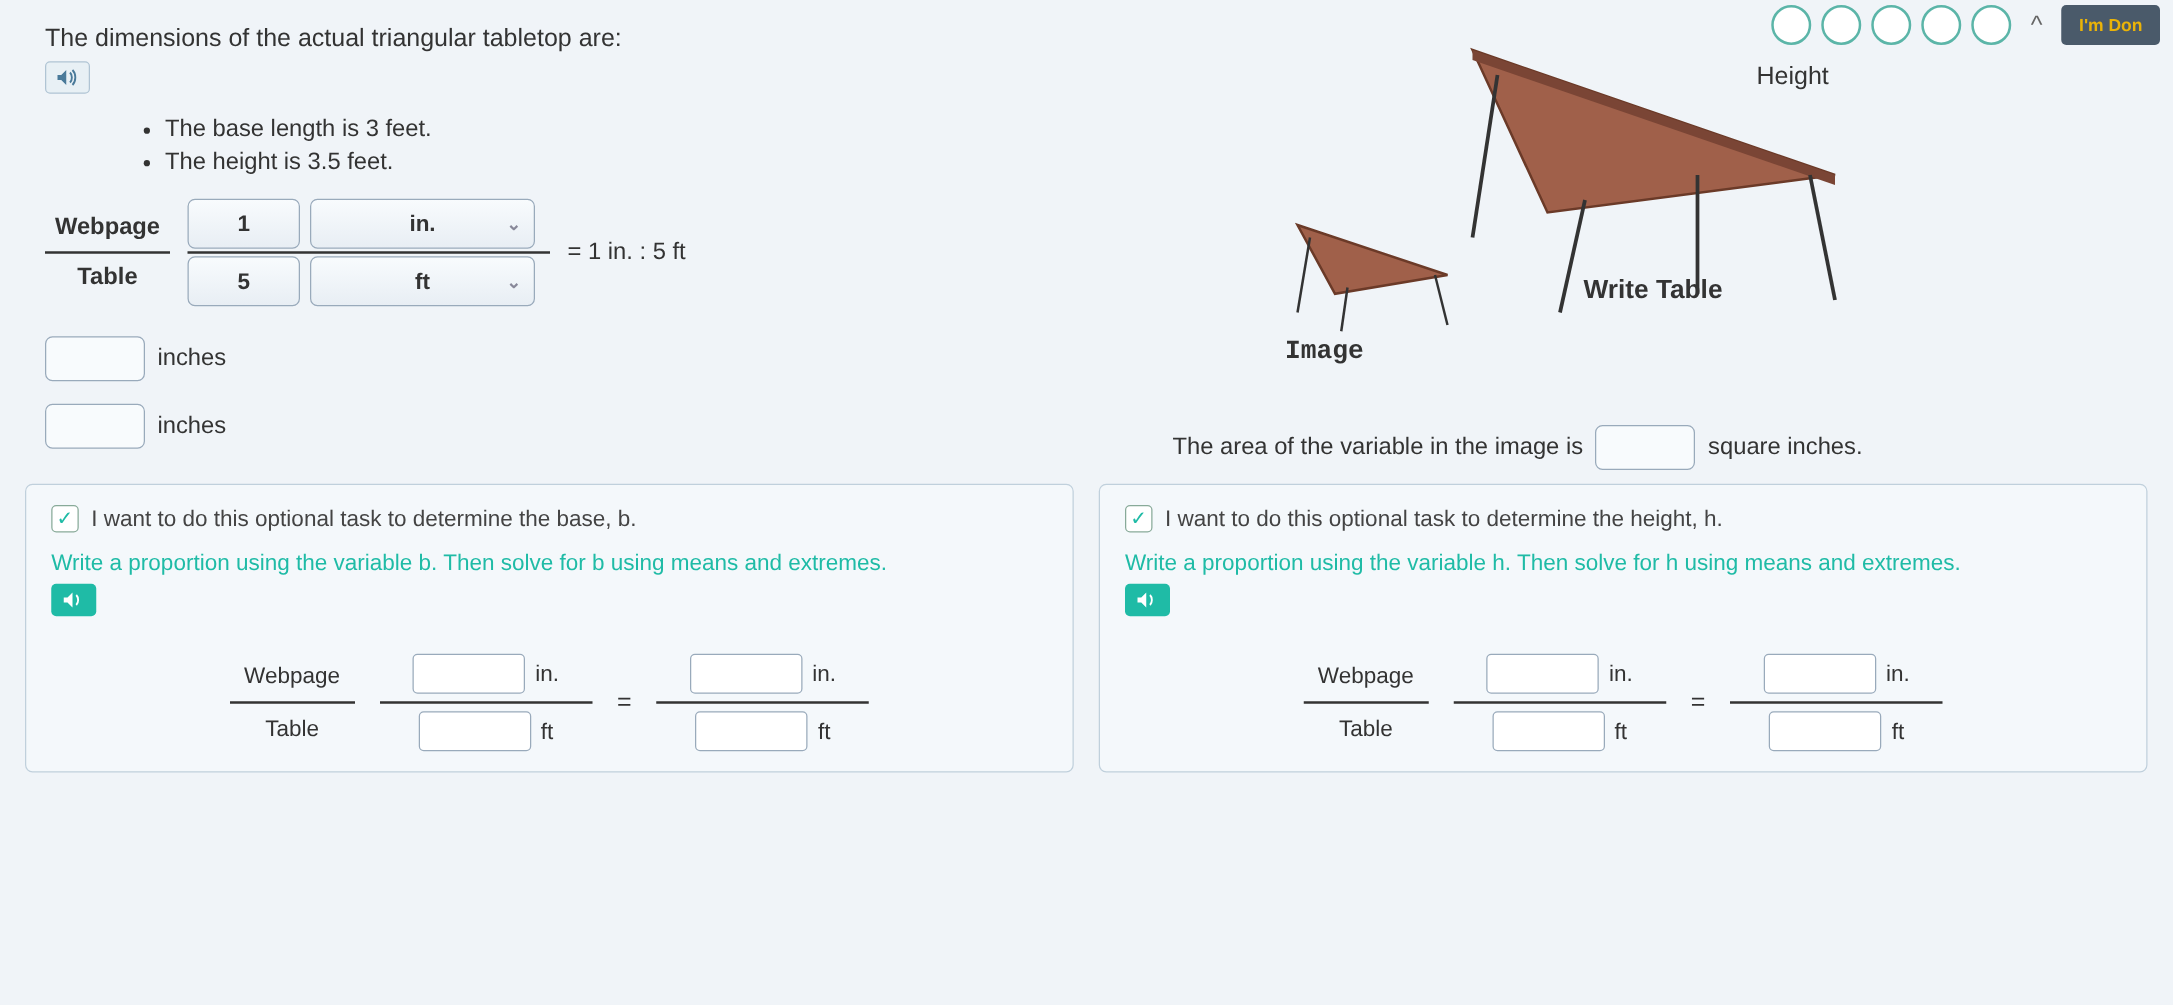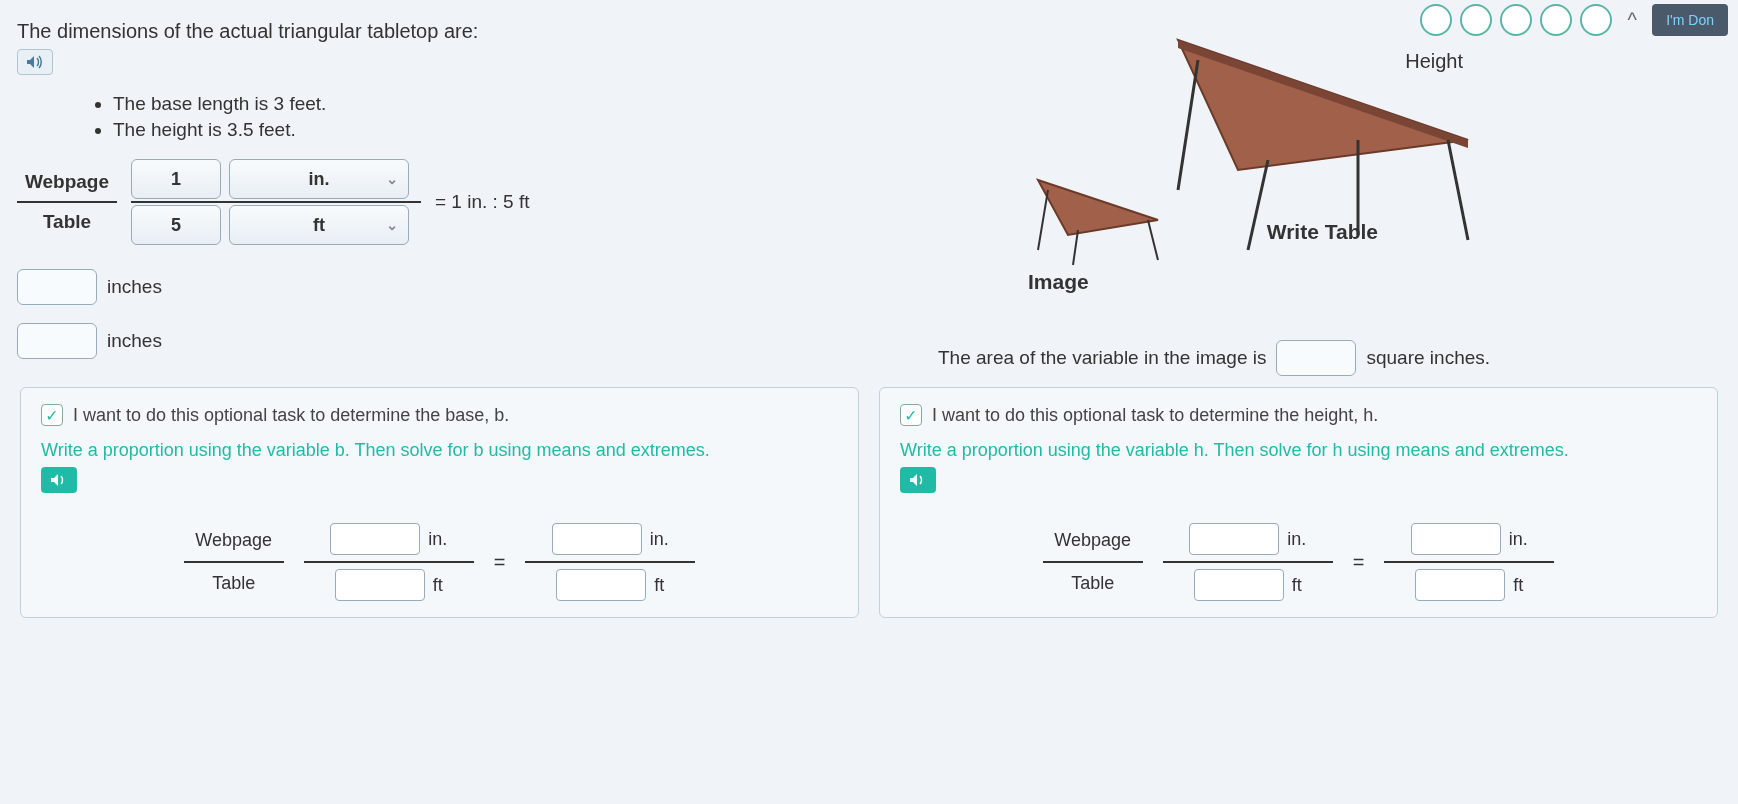--- a/index.html
+++ b/index.html
@@ -28,28 +28,29 @@
   background: #fff;
 }
 .caret-up {
   width: 24px; height: 24px;
   display: flex; align-items: center; justify-content: center;
   color: #666;
   font-size: 20px;
 }
 .done-btn {
   background: #4a5a6a;
-  color: #7dd3fc;
+  color: #eab308;
   padding: 8px 14px;
   border-radius: 4px;
   font-size: 14px;
+  font-weight: bold;
 }
 .main {
   display: flex;
-  padding: 20px 20px 0 17px;
+  padding: 20px 20px 0 36px;
   gap: 20px;
 }
 .left-col { flex: 1; }
 .right-col { width: 780px; position: relative; }
 .intro { font-size: 20px; margin-bottom: 6px; }
 .audio-icon {
   display: inline-flex;
   align-items: center; justify-content: center;
   width: 36px; height: 26px;
   background: #e8f0f5;
@@ -118,21 +119,21 @@
   border: 1px solid #9ab;
   border-radius: 6px;
   background: #f8fbfd;
 }
 .img-area {
   position: relative;
   height: 260px;
 }
 .label-height { position: absolute; top: 30px; right: 255px; font-size: 20px; }
 .label-actual { position: absolute; top: 200px; right: 340px; font-size: 21px; font-weight: 600; }
-.label-image { position: absolute; top: 250px; left: 90px; font-size: 21px; font-weight: 600; }
+.label-image { position: absolute; top: 250px; left: 90px; font-size: 21px; font-weight: 600; font-family: Liberation Mono, monospace; }
 .table-svg { position: absolute; }
 .area-row {
   display: flex;
   align-items: center;
   gap: 10px;
   font-size: 19px;
   margin-top: 60px;
 }
 .panels {
   display: flex;

